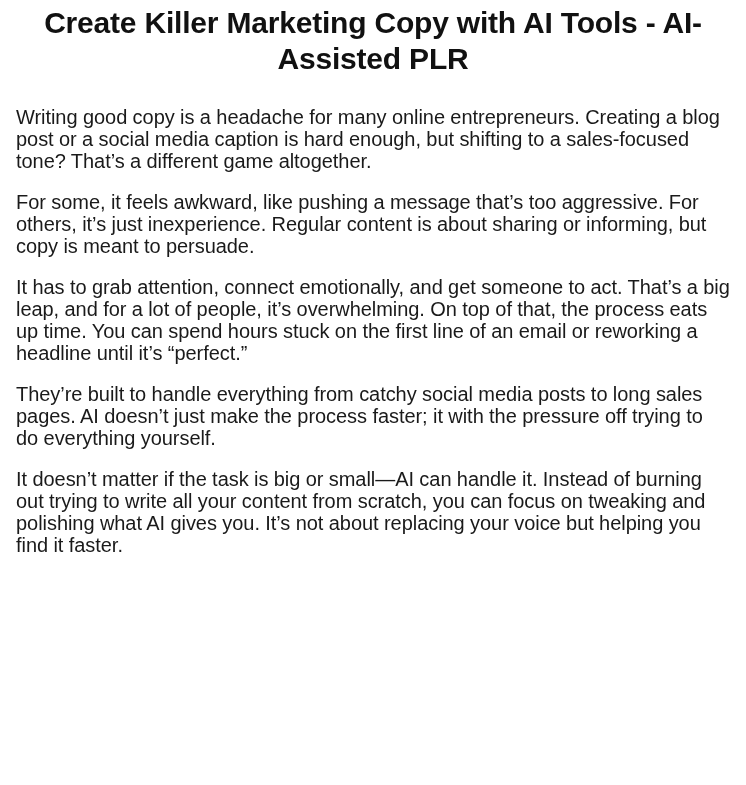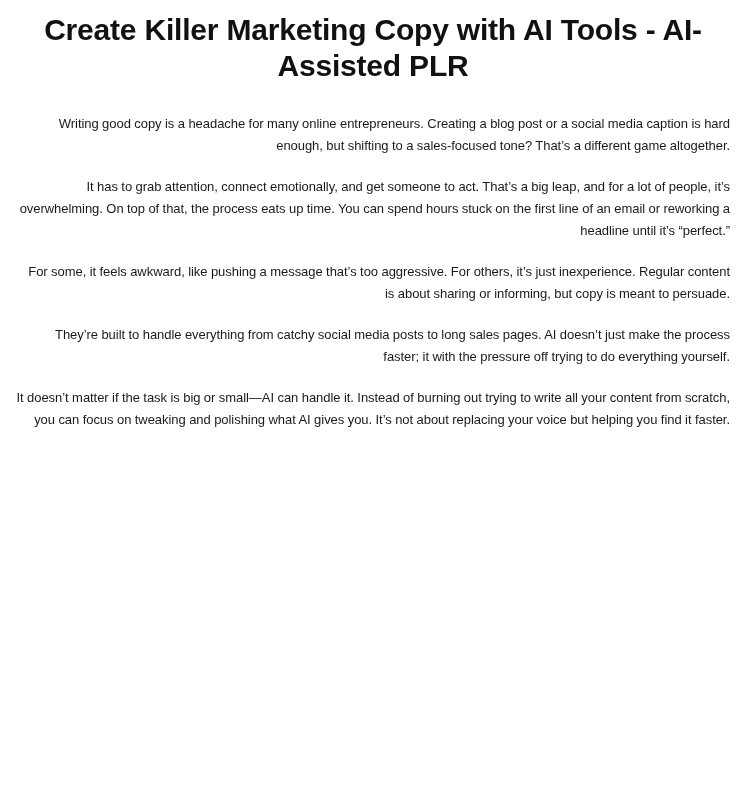--- a/index.html
+++ b/index.html
@@ -11,56 +11,56 @@
     width: 746px;
     height: 785px;
     overflow: hidden;
     font-family: "Liberation Sans", sans-serif;
     color: #1a1a1a;
     -webkit-font-smoothing: antialiased;
   }
   .page {
     box-sizing: border-box;
     width: 746px;
-    padding: 10px 16px;
+    padding: 3px 16px;
   }
   .article-title {
     margin: 0;
     padding-top: 2px;
     font-size: 30px;
     line-height: 36px;
     font-weight: bold;
     text-align: center;
     letter-spacing: -0.2px;
     color: #111111;
   }
   .article-body {
     margin-top: 29px;
   }
   .article-paragraph {
     margin: 0 0 19px 0;
-    font-size: 13px;
+    font-size: 20px;
     line-height: 22px;
-    text-align: right;
+    text-align: left;
     color: #1a1a1a;
     letter-spacing: -0.05px;
     word-spacing: -0.1px;
   }
   .article-paragraph:last-child {
     margin-bottom: 9px;
   }
 </style>
 </head>
 <body>
 
 <div class="page">
 
   <h1 class="article-title">Create Killer Marketing Copy with AI Tools - AI-Assisted PLR</h1>
 
   <div class="article-body">
     <p class="article-paragraph">Writing good copy is a headache for many online entrepreneurs. Creating a blog post or a social media caption is hard enough, but shifting to a sales-focused tone? That’s a different game altogether.</p>
+    <p class="article-paragraph">For some, it feels awkward, like pushing a message that’s too aggressive. For others, it’s just inexperience. Regular content is about sharing or informing, but copy is meant to persuade.</p>
     <p class="article-paragraph">It has to grab attention, connect emotionally, and get someone to act. That’s a big leap, and for a lot of people, it’s overwhelming. On top of that, the process eats up time. You can spend hours stuck on the first line of an email or reworking a headline until it’s “perfect.”</p>
-    <p class="article-paragraph">For some, it feels awkward, like pushing a message that’s too aggressive. For others, it’s just inexperience. Regular content is about sharing or informing, but copy is meant to persuade.</p>
     <p class="article-paragraph">They’re built to handle everything from catchy social media posts to long sales pages. AI doesn’t just make the process faster; it with the pressure off trying to do everything yourself.</p>
     <p class="article-paragraph">It doesn’t matter if the task is big or small—AI can handle it. Instead of burning out trying to write all your content from scratch, you can focus on tweaking and polishing what AI gives you. It’s not about replacing your voice but helping you find it faster.</p>
   </div>
 
 </div>
 
 </body></html>

